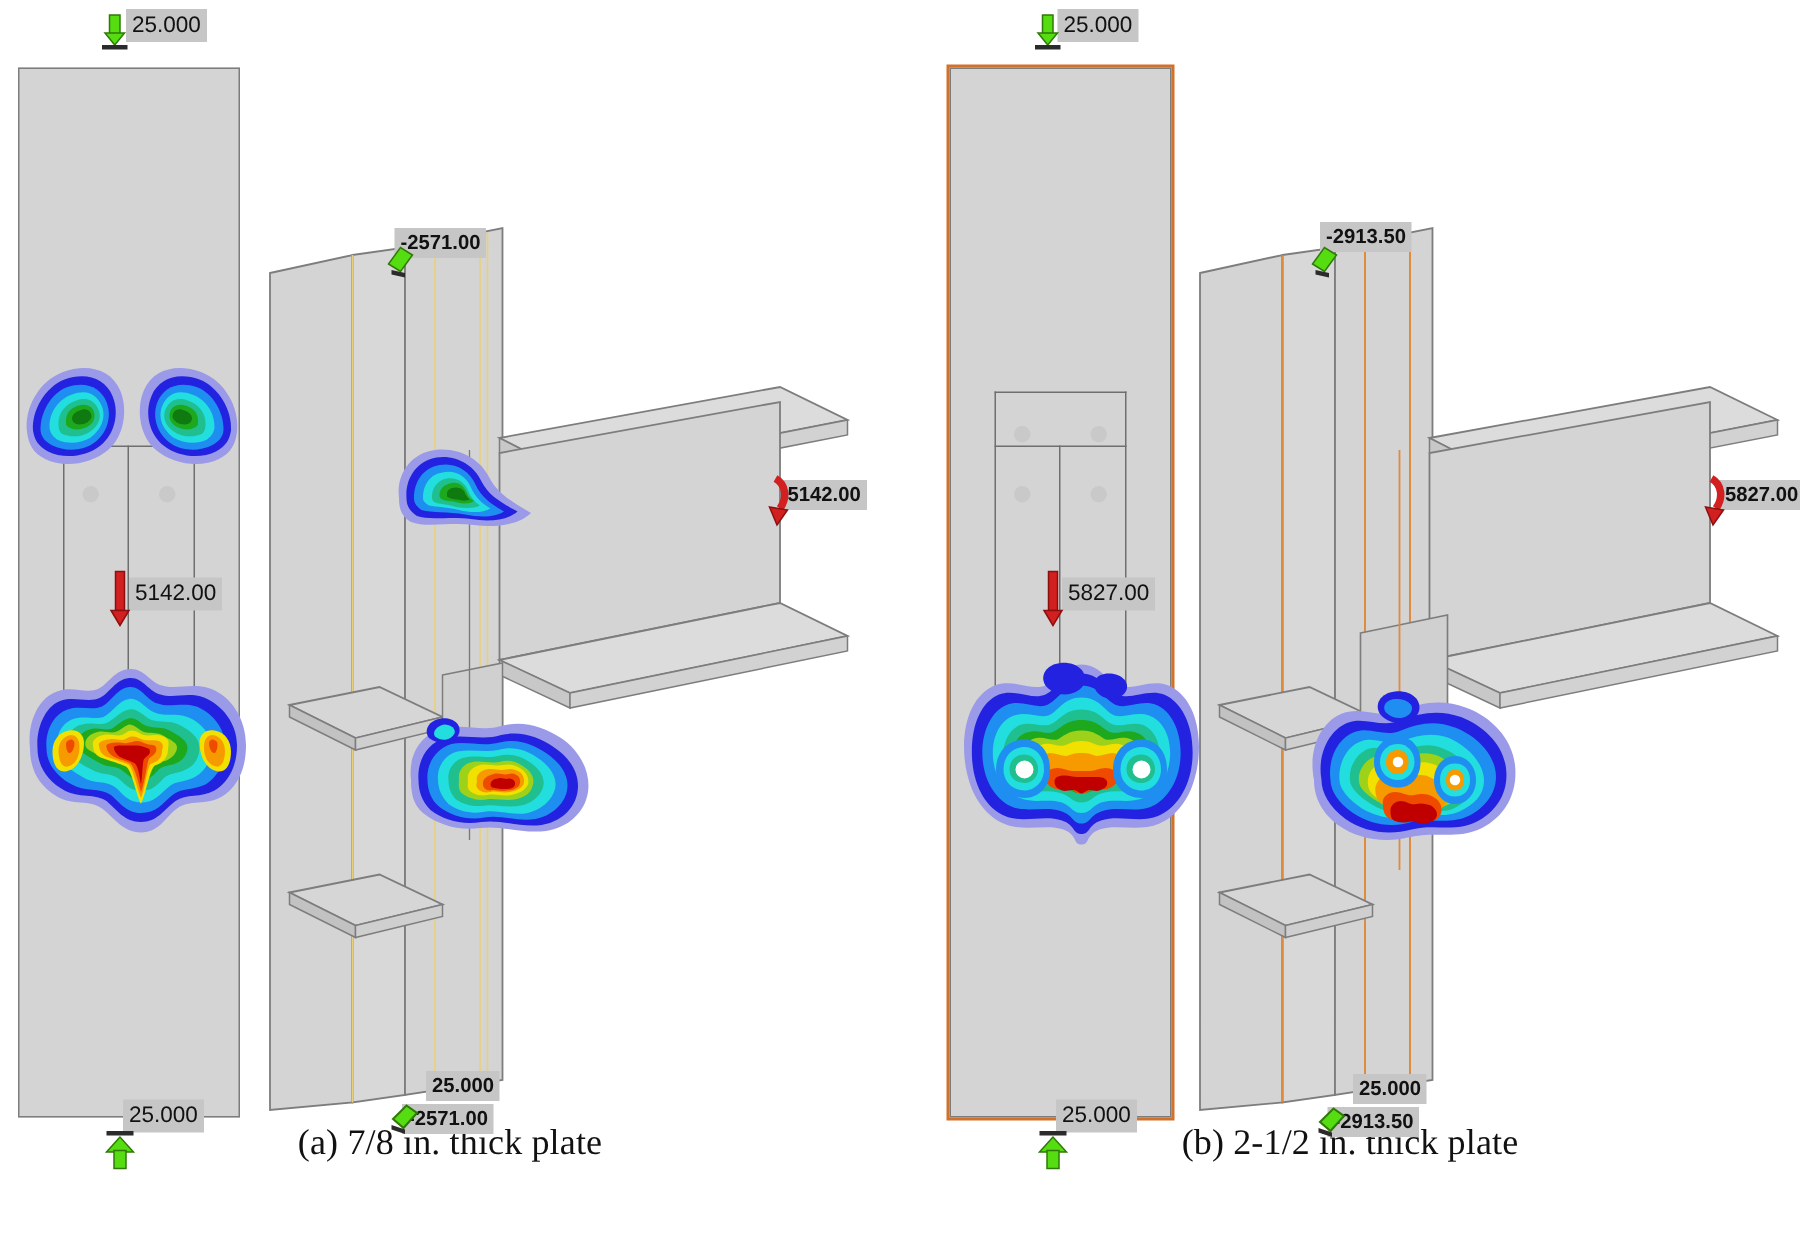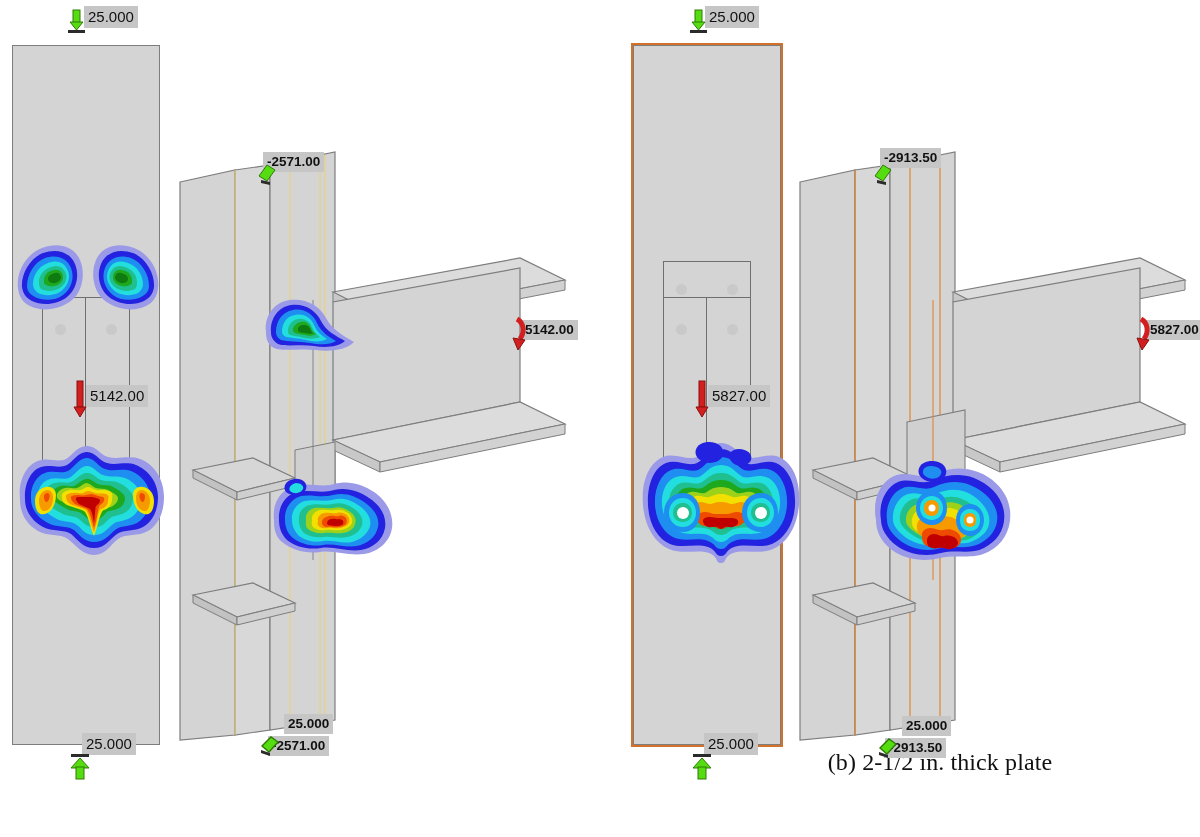--- a/index.html
+++ b/index.html
@@ -10,21 +10,21 @@
   }
   #figure {
     position: relative;
     width: 1200px;
     height: 837px;
     background: #ffffff;
     overflow: hidden;
   }
 
   
-  .panel { position: absolute; top: 0; height: 790px; padding-left: 40px; }
+  .panel { position: absolute; top: 0; height: 790px; }
   #panel-a { left: 0;   width: 600px; }
   #panel-b { left: 600px; width: 600px; }
 
   .caption {
     position: absolute;
     bottom: 0;
     width: 100%;
     text-align: center;
     font-family: "Liberation Serif", serif;
     font-size: 24px;
@@ -259,20 +259,21 @@
     </div>
 
     <div class="marker" style="left:512px; top:318px;">
       <svg width="18" height="34" viewBox="0 0 18 34">
         <path d="M5,1 C12,5 13,14 8,21" stroke="#d21f1f" stroke-width="5" fill="none"></path>
         <polygon points="6,32 1,20 13,22" fill="#d21f1f" stroke="#8c0f0f" stroke-width="1"></polygon>
       </svg>
     </div>
     <div class="tag small" style="left:521px; top:320px;">5142.00</div>
 
+    <div class="caption" style="bottom:14px;">(a) 7/8 in. thick plate</div>
   </div>
 
   <div class="panel" id="panel-b">
 
     <div class="plate" style="left:33px; top:45px; width:148px; height:700px;"></div>
     <div class="sel-outline" style="left:31px; top:43px; width:152px; height:704px;"></div>
 
     <div class="gline" style="left:63px; top:297px; width:88px; height:1.4px;"></div>
     <div class="gline" style="left:106px; top:297px; width:1.4px; height:195px;"></div>
     <div class="gline" style="left:63px; top:481px; width:88px; height:1.4px;"></div>

